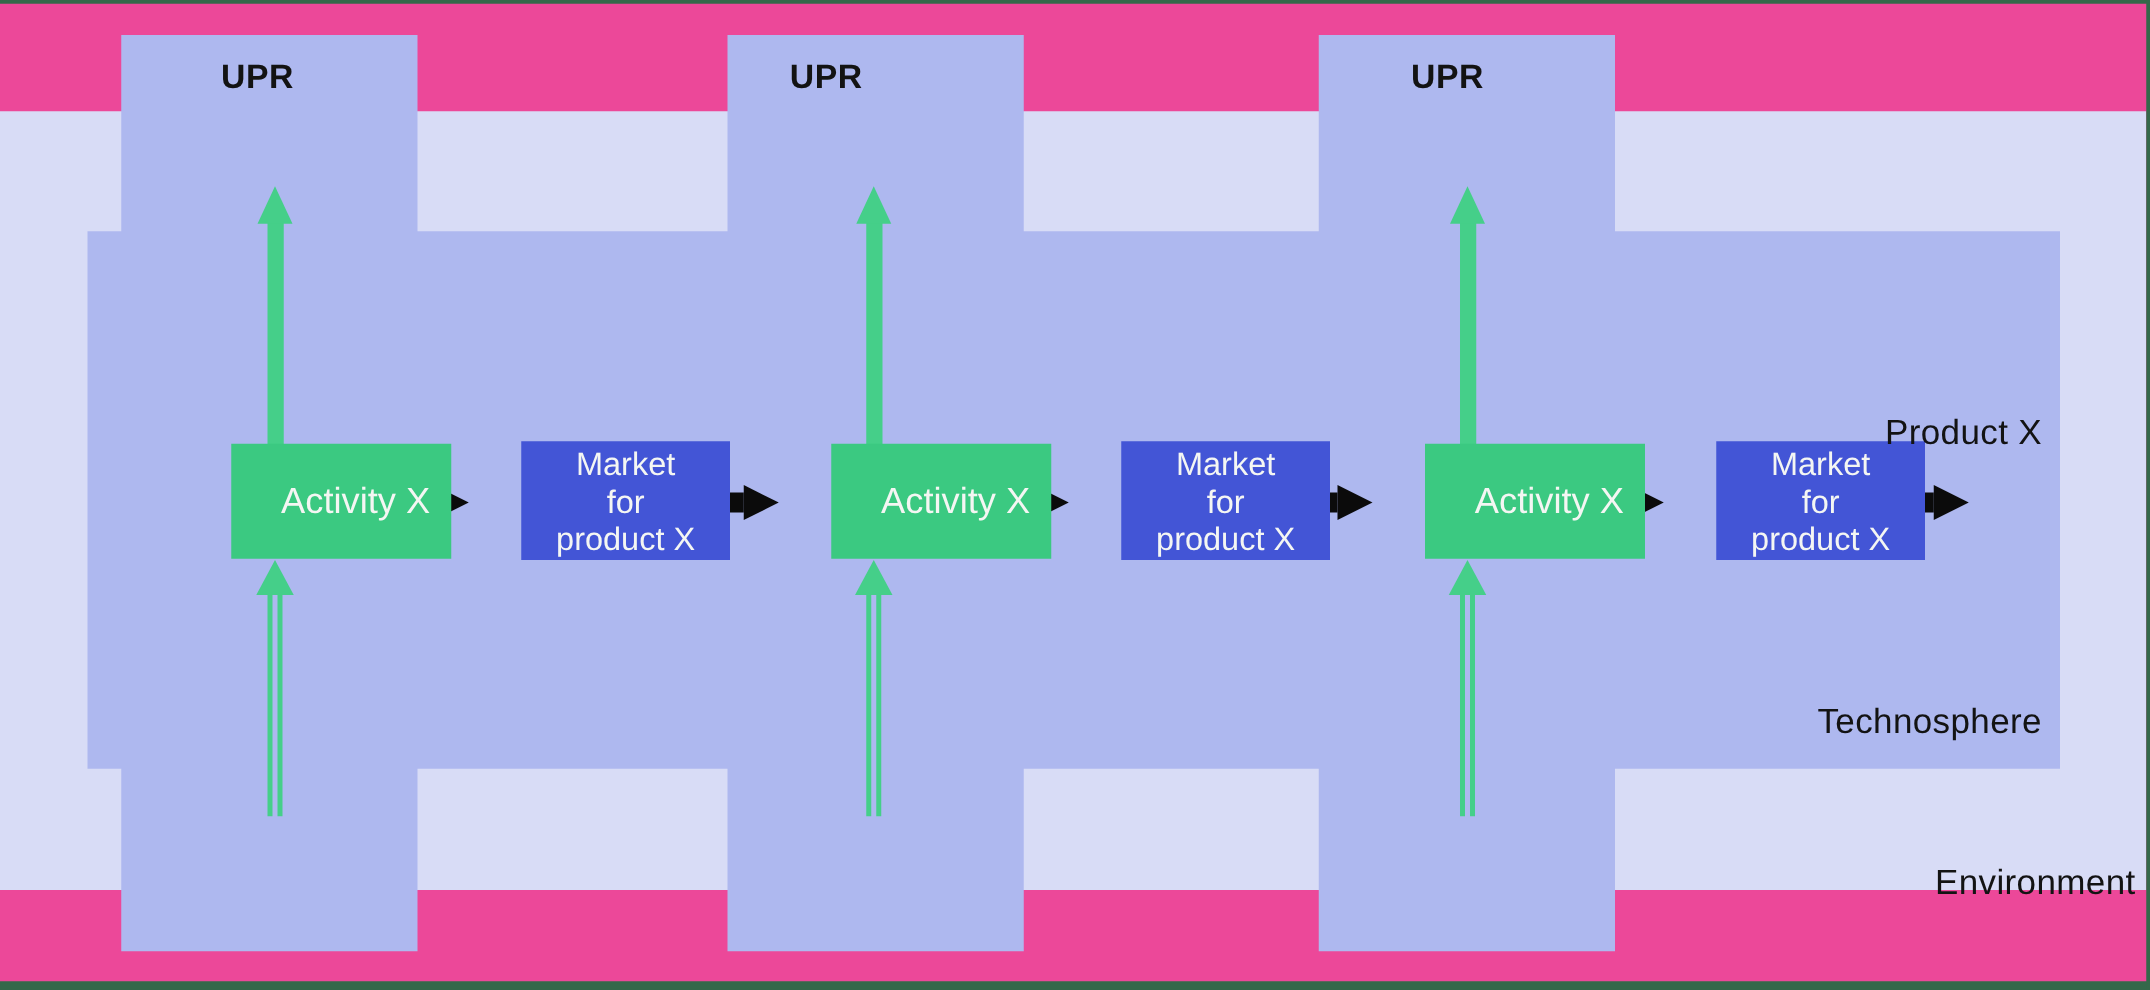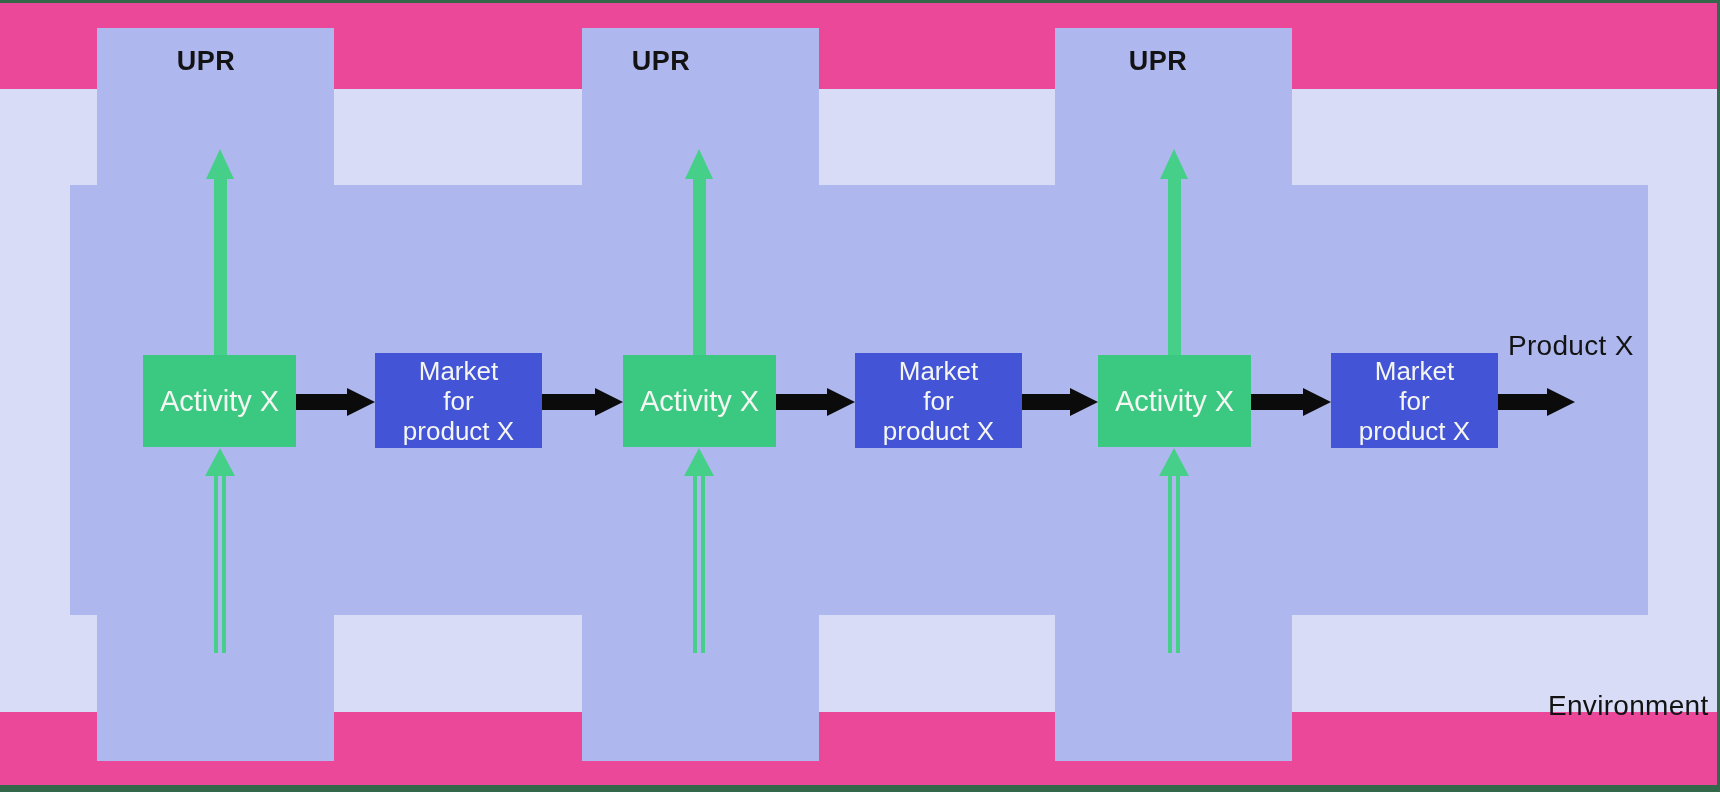--- a/index.html
+++ b/index.html
@@ -47,23 +47,23 @@
   }
   .dh1{left:205px;} .dh2{left:684px;} .dh3{left:1159px;}
   .d-line{position:absolute;top:476px;height:177px;width:4px;background:var(--arrow-green);z-index:4;}
   .dl1a{left:214px;} .dl1b{left:222px;}
   .dl2a{left:693px;} .dl2b{left:701px;}
   .dl3a{left:1168px;} .dl3b{left:1176px;}
 
   
   .pbox{
     position:absolute;display:flex;align-items:center;justify-content:center;
-    text-align:center;color:var(--box-text-white);z-index:5;
+    text-align:center;color:var(--box-text-white);z-index:5;margin-left:42px;
   }
-  .activity{top:355px;width:153px;height:92px;background:var(--activity-green);font-size:29px;}
+  .activity{top:355px;width:153px;height:92px;background:var(--activity-green);font-size:29px;padding-left:23px;}
   .a1{left:143px;} .a2{left:623px;} .a3{left:1098px;}
   .market{top:353px;width:167px;height:95px;background:var(--market-blue);font-size:26px;line-height:30px;white-space:pre-line;}
   .m1{left:375px;} .m2{left:855px;} .m3{left:1331px;}
 
   
   .h-shaft{position:absolute;top:394px;height:16px;background:var(--arrow-black);z-index:4;}
   .h-head{
     position:absolute;top:388px;width:0;height:0;z-index:4;
     border-top:14px solid transparent;border-bottom:14px solid transparent;
     border-left:28px solid var(--arrow-black);
@@ -140,19 +140,20 @@
   <div class="pbox activity a2">Activity X</div>
   <div class="pbox market m2">Market
 for
 product X</div>
   <div class="pbox activity a3">Activity X</div>
   <div class="pbox market m3">Market
 for
 product X</div>
 
   <div class="region-label product-label">Product X</div>
+  <div class="region-label tech-label">Technosphere</div>
   <div class="region-label env-label">Environment</div>
 
   <div class="frame frame-top"></div>
   <div class="frame frame-bottom"></div>
   <div class="frame frame-right"></div>
 
 </div>
 
 </body></html>

